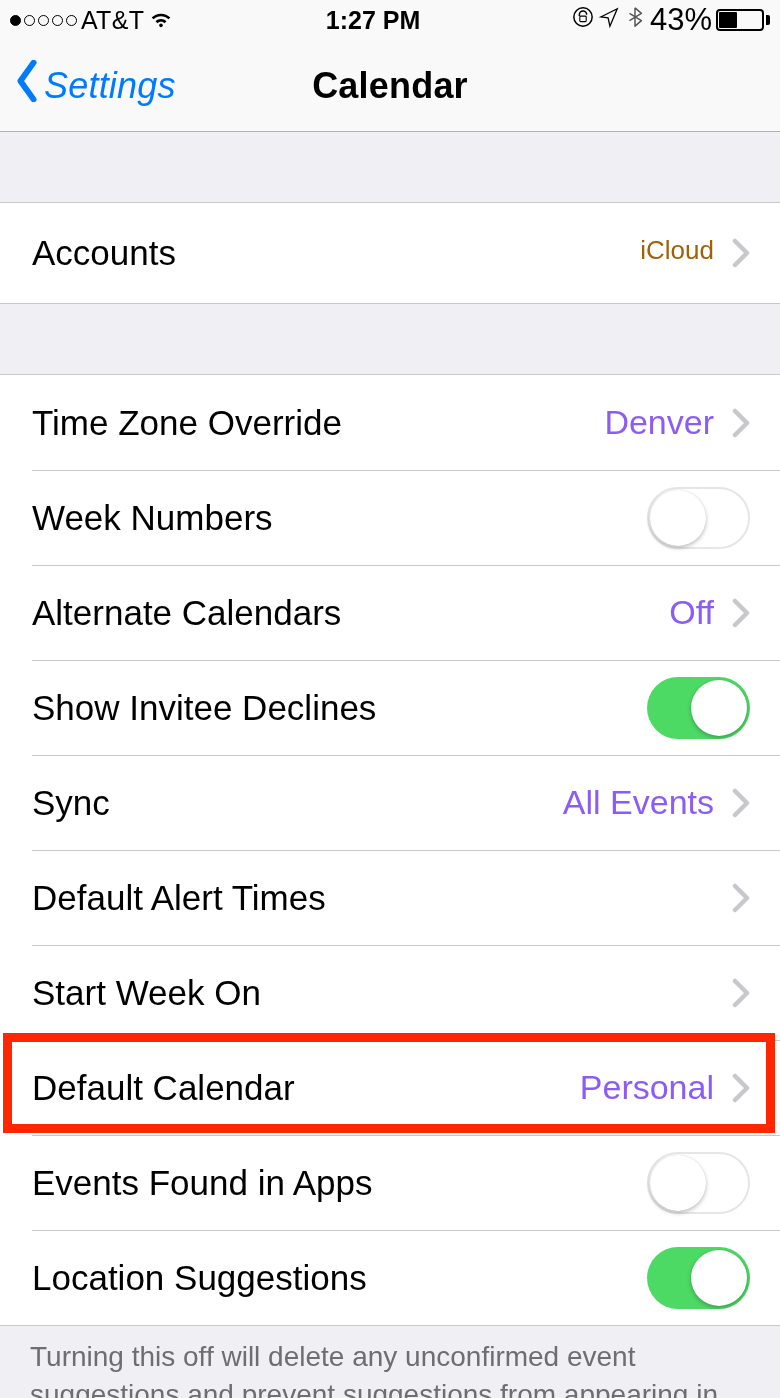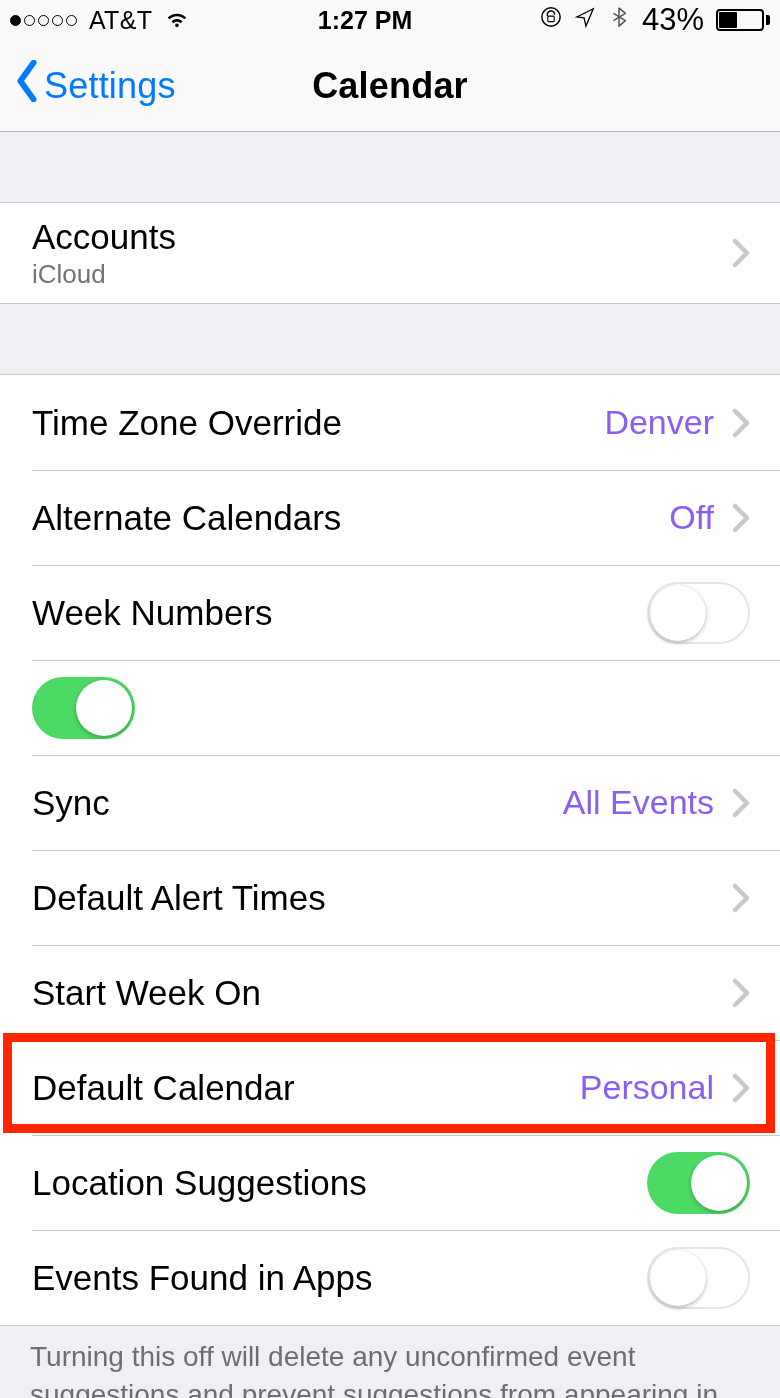--- a/index.html
+++ b/index.html
@@ -16,21 +16,21 @@
   
   .status-bar {
     height: 40px;
     display: flex;
     align-items: center;
     justify-content: space-between;
     padding: 0 10px;
     font-size: 24px;
     background: #f9f9f9;
   }
-  .status-left, .status-right { display: flex; align-items: center; gap: 12px; }
+  .status-left, .status-right { display: flex; align-items: center; gap: 4px; }
   .signal-dots { display: flex; gap: 3px; align-items: center; }
   .signal-dots span {
     width: 11px; height: 11px; border-radius: 50%;
     border: 1.6px solid #000;
   }
   .signal-dots span.filled { background: #000; }
   .carrier { font-size: 25px; letter-spacing: 0.3px; }
   .wifi-icon svg { width: 26px; height: 20px; }
   .status-center { font-size: 25px; font-weight: 600; }
   .ori-lock svg, .loc-icon svg, .bt-icon svg { width: 22px; height: 22px; }
@@ -60,20 +60,21 @@
     align-items: center;
     position: relative;
   }
   .nav-back {
     display: flex; align-items: center; gap: 4px;
     padding-left: 14px;
     color: #007aff;
     font-size: 36px;
     font-weight: 400;
     letter-spacing: 0.2px;
+    font-style: italic;
   }
   .nav-back svg { width: 26px; height: 42px; }
   .nav-title {
     position: absolute; left: 0; right: 0; text-align: center;
     font-size: 36px; font-weight: 600; pointer-events: none;
     letter-spacing: 0.2px;
   }
 
   
   .group-spacer { height: 70px; }
@@ -90,22 +91,22 @@
     align-items: center;
     position: relative;
   }
   .cell + .cell::before {
     content: "";
     position: absolute; top: 0; left: 32px; right: 0;
     height: 1px; background: #c8c7cc;
   }
   .cell .label { font-size: 35px; flex: 1; }
   .cell .value { font-size: 34px; color: #8b5cf6; text-align: right; }
-  .cell .sub { font-size: 26px; color: #737373; margin-top: 2px; }
-  .cell .vstack { display: flex; flex-direction: column; flex: 1; }
+  .cell .sub { font-size: 26px; color: #a16207; margin-top: 2px; }
+  .cell .vstack { display: flex; flex-direction: row; flex: 1; }
   .chevron {
     margin-left: 18px;
     display: flex;
     align-items: center;
   }
   .chevron svg { width: 18px; height: 30px; stroke: #c7c7cc; }
 
   .cell.tall { min-height: 100px; }
 
   
@@ -220,37 +221,38 @@
     <span class="label">Time Zone Override</span>
     <span class="value">Denver</span>
     <span class="chevron">
         <svg viewBox="0 0 12 20">
           <polyline points="2,2 10,10 2,18" fill="none" stroke-width="3" stroke-linecap="round" stroke-linejoin="round"></polyline>
         </svg>
       </span>
   </div>
 
   <div class="cell">
-    <span class="label">Alternate Calendars</span>
-    <span class="value">Off</span>
-    <span class="chevron">
-        <svg viewBox="0 0 12 20">
-          <polyline points="2,2 10,10 2,18" fill="none" stroke-width="3" stroke-linecap="round" stroke-linejoin="round"></polyline>
-        </svg>
-      </span>
-  </div>
-
-  <div class="cell">
     <span class="label">Week Numbers</span>
     <span class="switch off">
         <span class="knob"></span>
       </span>
   </div>
 
   <div class="cell">
+    <span class="label">Alternate Calendars</span>
+    <span class="value">Off</span>
+    <span class="chevron">
+        <svg viewBox="0 0 12 20">
+          <polyline points="2,2 10,10 2,18" fill="none" stroke-width="3" stroke-linecap="round" stroke-linejoin="round"></polyline>
+        </svg>
+      </span>
+  </div>
+
+  <div class="cell">
+    <span class="label">Show Invitee Declines</span>
     <span class="switch on">
         <span class="knob"></span>
       </span>
   </div>
 
   <div class="cell">
     <span class="label">Sync</span>
     <span class="value">All Events</span>
     <span class="chevron">
         <svg viewBox="0 0 12 20">
@@ -277,34 +279,34 @@
       </span>
   </div>
 
   <div class="cell">
     <span class="label">Default Calendar</span>
     <span class="value">Personal</span>
     <span class="chevron">
         <svg viewBox="0 0 12 20">
           <polyline points="2,2 10,10 2,18" fill="none" stroke-width="3" stroke-linecap="round" stroke-linejoin="round"></polyline>
         </svg>
+      </span>
+  </div>
+
+  <div class="cell">
+    <span class="label">Events Found in Apps</span>
+    <span class="switch off">
+        <span class="knob"></span>
       </span>
   </div>
 
   <div class="cell">
     <span class="label">Location Suggestions</span>
     <span class="switch on">
         <span class="knob"></span>
       </span>
   </div>
 
-  <div class="cell">
-    <span class="label">Events Found in Apps</span>
-    <span class="switch off">
-        <span class="knob"></span>
-      </span>
-  </div>
-
 </div>
 
 <div class="footer-text">Turning this off will delete any unconfirmed event suggestions and prevent suggestions from appearing in</div>
 
 <div class="highlight-ring" style="top:1033px; left:3px; width:772px; height:100px;"></div>
 
 </body></html>

